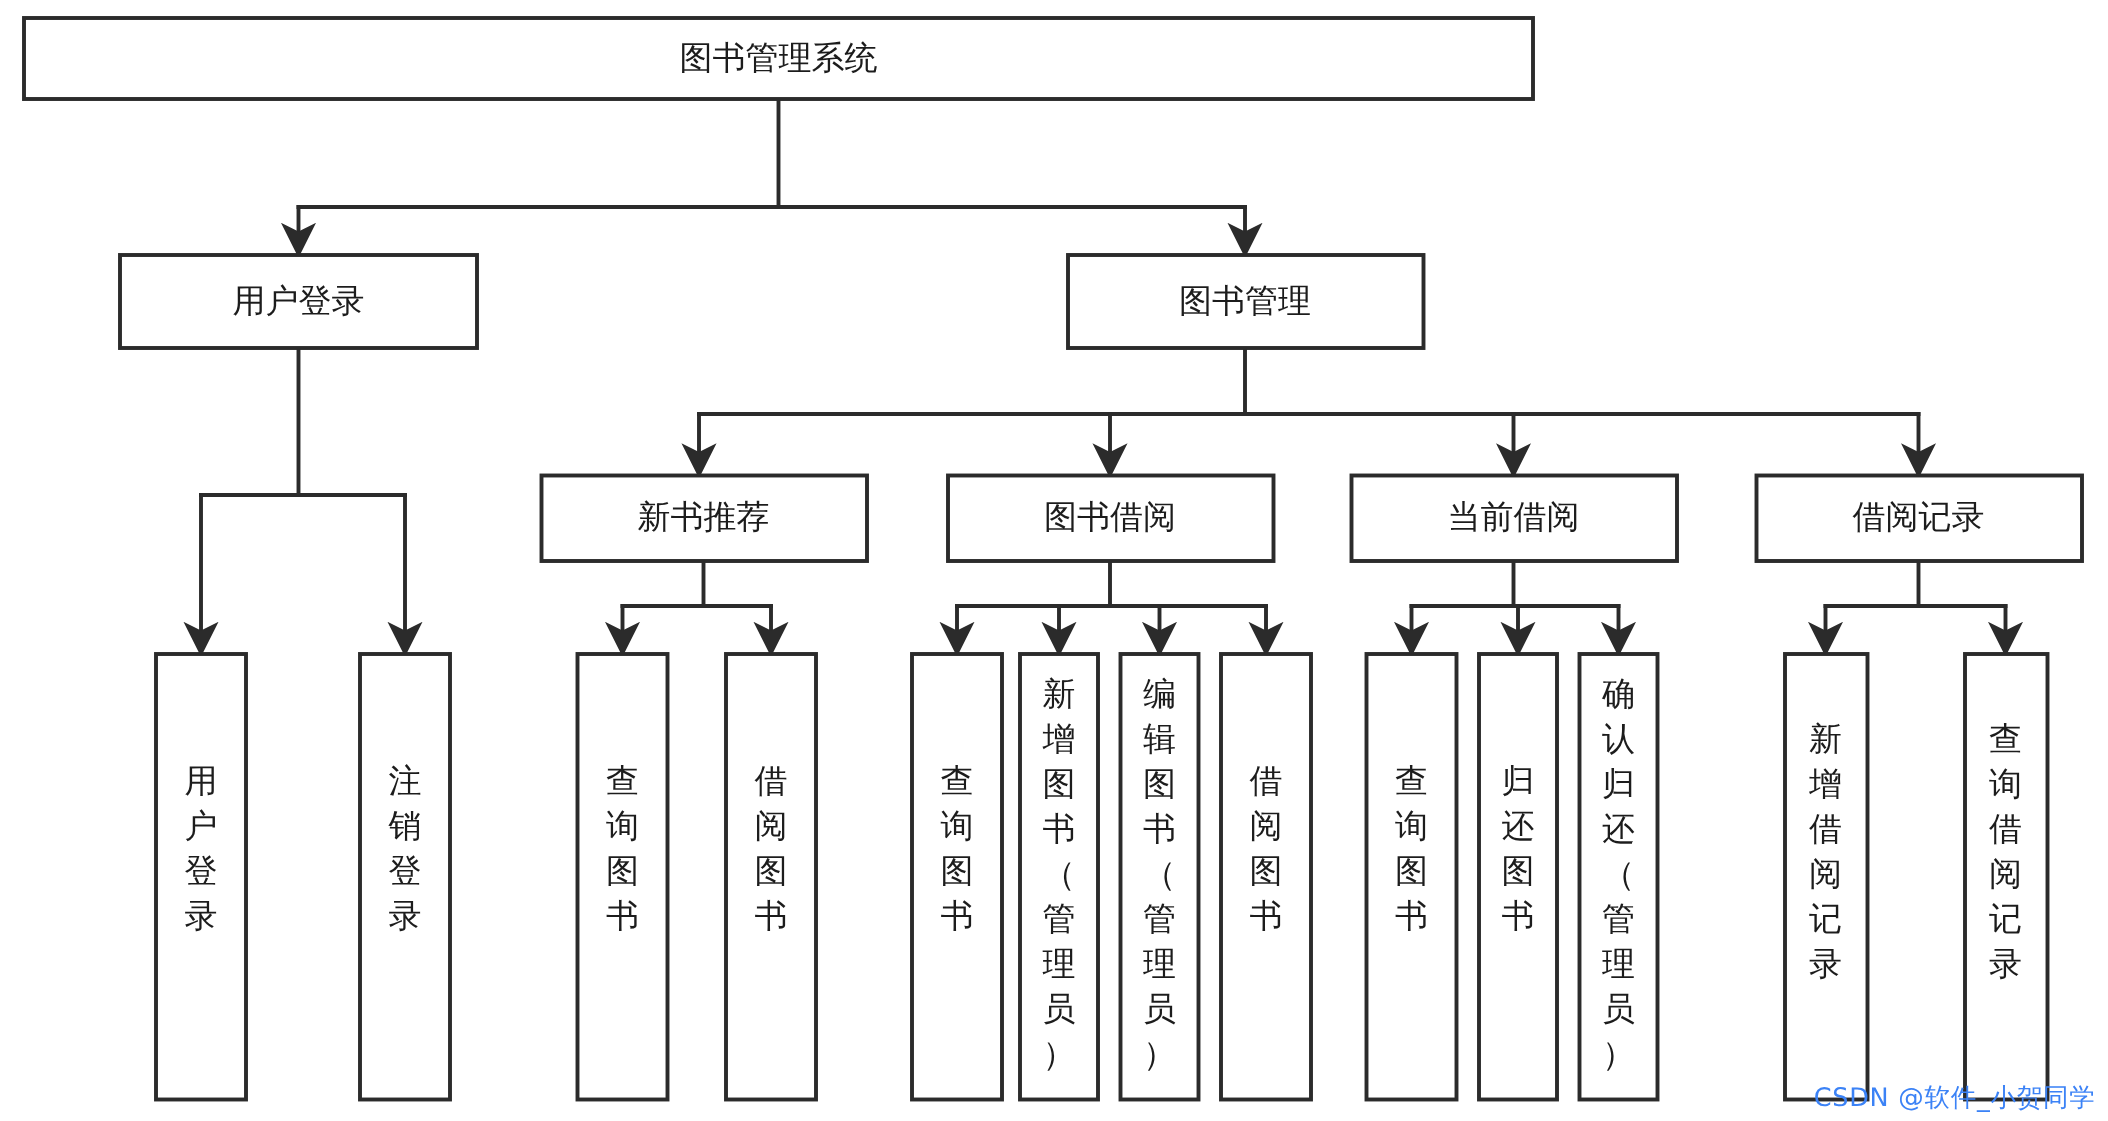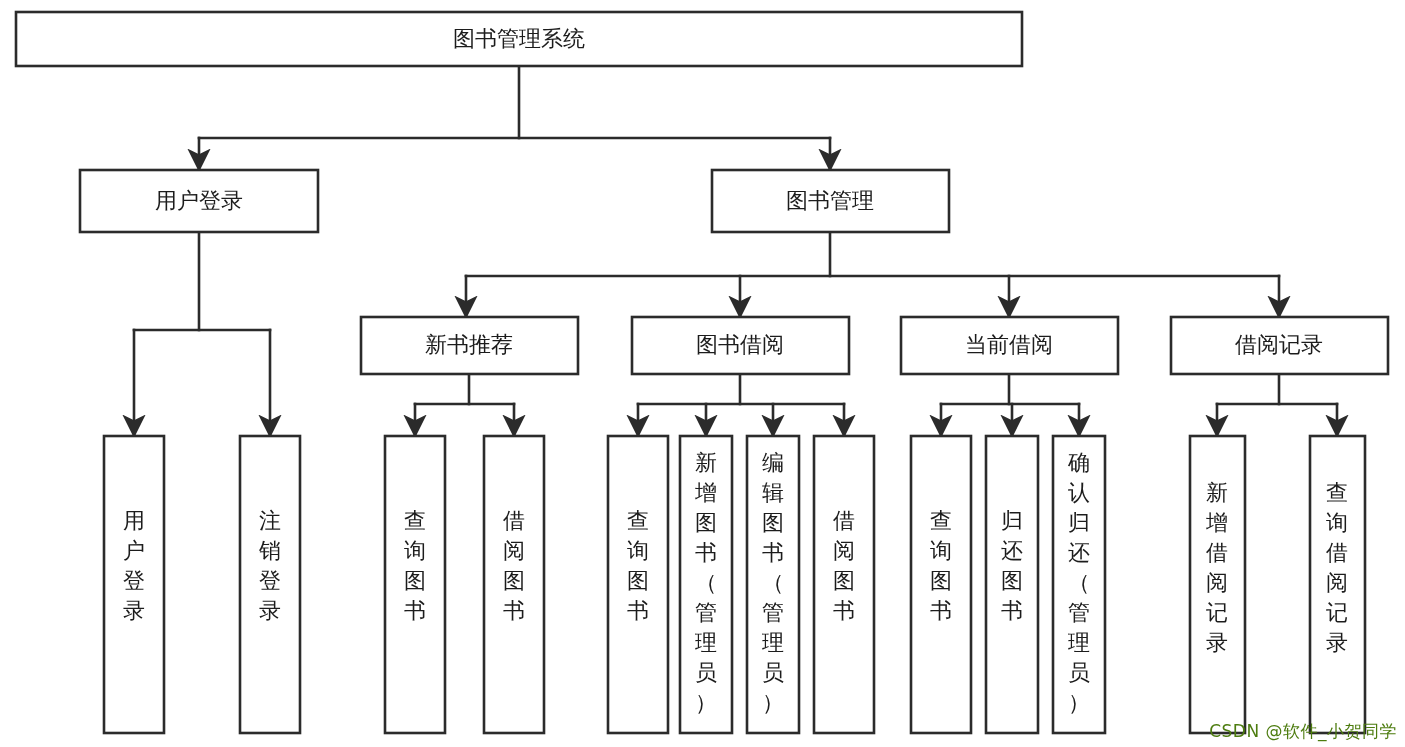--- a/index.html
+++ b/index.html
@@ -49,21 +49,21 @@
     fill: #1c1c1c;
     font-size: 22px;
     text-anchor: middle;
   }
   .watermark {
     position: absolute;
     right: 8px;
     bottom: 4px;
     font-family: "DejaVu Sans", "Liberation Sans", sans-serif;
     font-size: 17px;
-    color: #4d7c0f;
+    color: #3b82f6;
     letter-spacing: 0.5px;
     white-space: nowrap;
     user-select: none;
   }
 </style>
 </head>
 <body>
 
 <div id="diagram-root">
 

